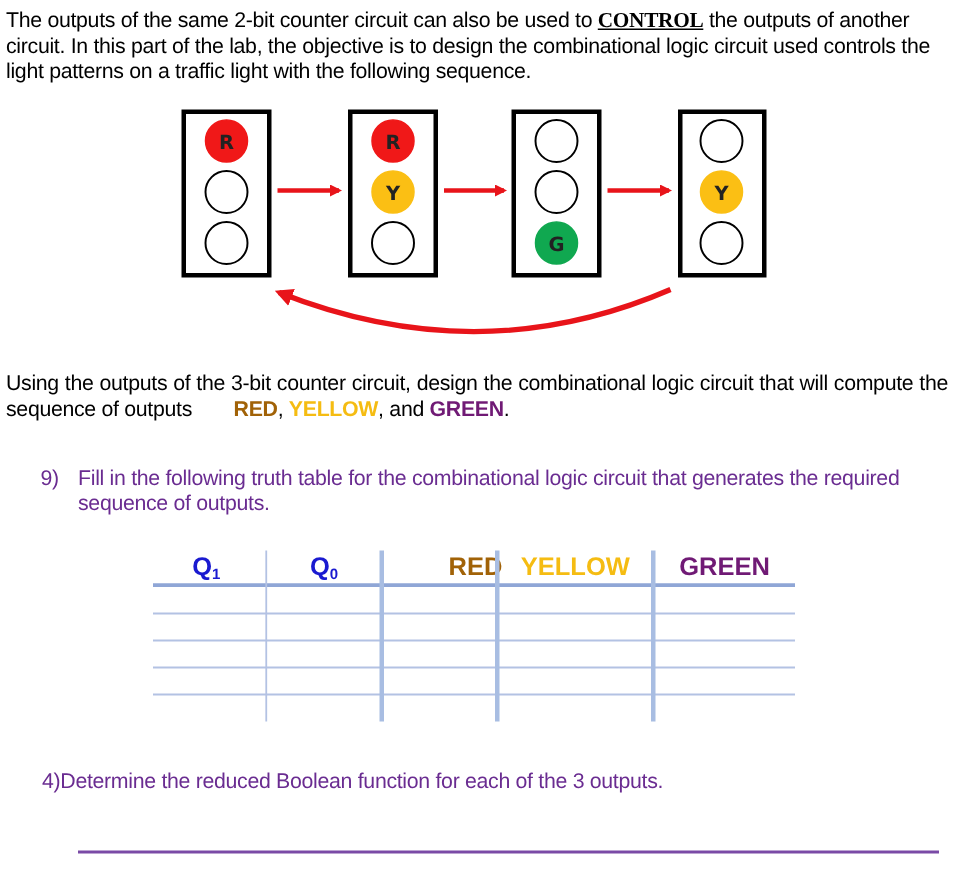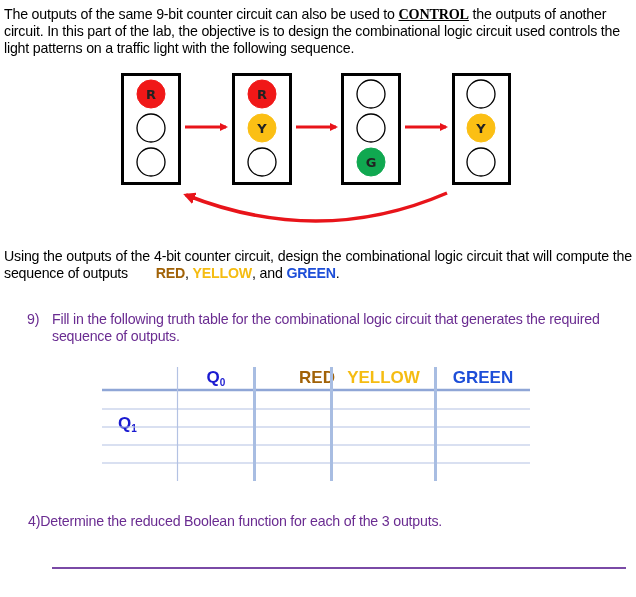--- a/index.html
+++ b/index.html
@@ -4,38 +4,38 @@
   <style>
     html, body { margin: 0; padding: 0; background: #ffffff; }
     body { width: 636px; height: 597px; position: relative; overflow: hidden;
            font-family: "Liberation Sans", sans-serif; color: #000; }
     .para { position: absolute; left: 4px; width: 628px; font-size: 14.2px; line-height: 17px; letter-spacing: -0.2px; }
     .intro { top: 6px; }
     .intro .ctrl { font-weight: bold; text-decoration: underline; font-family: Liberation Serif, serif; }
     .using { top: 248px; text-align: justify; text-align-last: left; }
     .c-red { color: #a16207; font-weight: bold; margin-left: 24px; }
     .c-yellow { color: #f5bc12; font-weight: bold; }
-    .c-green { color: #1d4ed8; font-weight: bold; }
+    .c-green { color: #701a75; font-weight: bold; }
     .q { position: absolute; color: #6a2c91; font-size: 14.2px; line-height: 17px; letter-spacing: -0.2px; }
     .q9num { left: 27px; top: 311px; }
     .q9text { left: 52px; top: 311px; width: 580px; }
     .q10 { left: 28px; top: 513px; }
     .answer-line { position: absolute; left: 52px; top: 567px; width: 574px; height: 2px; background: #7a4aa6; }
 
     .diagram { position: absolute; left: 0; top: 0; width: 636px; height: 240px; }
 
     .tt { position: absolute; left: 0; top: 0; width: 636px; height: 597px; pointer-events: none; }
     .th { position: absolute; top: 368px; font-weight: bold; font-size: 17px; line-height: 20px; text-align: center; pointer-events: auto; }
     .th sub { font-size: 10px; vertical-align: -3px; }
     .th-q { color: #1a1ad0; }
   </style>
 </head>
 <body>
 
-<div class="para intro"><span>The outputs of the same 9-bit counter circuit can also be used to </span><span class="ctrl">CONTROL</span><span> the outputs of another circuit. In this part of the lab, the objective is to design the combinational logic circuit used controls the light patterns on a traffic light with the following sequence.</span></div>
+<div class="para intro"><span>The outputs of the same 2-bit counter circuit can also be used to </span><span class="ctrl">CONTROL</span><span> the outputs of another circuit. In this part of the lab, the objective is to design the combinational logic circuit used controls the light patterns on a traffic light with the following sequence.</span></div>
 
 <svg class="diagram" viewBox="0 0 636 240" width="636" height="240">
   <defs>
     <marker id="ah" markerWidth="8" markerHeight="8" refX="6" refY="4" orient="auto" markerUnits="userSpaceOnUse">
       <path d="M0,0 L8,4 L0,8 Z" fill="#e8141a"></path>
     </marker>
     <marker id="ah2" markerWidth="12" markerHeight="12" refX="9" refY="6" orient="auto" markerUnits="userSpaceOnUse">
       <path d="M0,0 L12,6 L0,12 Z" fill="#e8141a"></path>
     </marker>
   </defs>
@@ -75,27 +75,27 @@
     <rect x="453.5" y="74.5" width="56" height="109" fill="#fff" stroke="#000" stroke-width="3"></rect>
     <circle cx="481" cy="94" r="14" fill="#fff" stroke="#000" stroke-width="1.3"></circle>
     <circle cx="481" cy="128" r="14" fill="#fbbf14" stroke="#fbbf14" stroke-width="1"></circle>
     <text x="481" y="133" font-size="13" font-weight="bold" text-anchor="middle" fill="#222" font-family="DejaVu Sans, sans-serif">Y</text>
     <circle cx="481" cy="162" r="14" fill="#fff" stroke="#000" stroke-width="1.3"></circle>
   </g>
 
   <path d="M447,193 Q320,248 186,195" fill="none" stroke="#e8141a" stroke-width="3.5" marker-end="url(#ah2)"></path>
 </svg>
 
-<div class="para using"><span>Using the outputs of the 4-bit counter circuit, design the combinational logic circuit that will compute the sequence of outputs </span><span class="c-red">RED</span><span>, </span><span class="c-yellow">YELLOW</span><span>, and </span><span class="c-green">GREEN</span><span>.</span></div>
+<div class="para using"><span>Using the outputs of the 3-bit counter circuit, design the combinational logic circuit that will compute the sequence of outputs </span><span class="c-red">RED</span><span>, </span><span class="c-yellow">YELLOW</span><span>, and </span><span class="c-green">GREEN</span><span>.</span></div>
 
 <div class="q q9num">9)</div>
 <div class="q q9text">Fill in the following truth table for the combinational logic circuit that generates the required sequence of outputs.</div>
 
 <div>
-  <div class="th th-q" style="left:90px;width:75px;margin-top:46px;"><span>Q</span><sub>1</sub></div>
+  <div class="th th-q" style="left:100px;width:75px;"><span>Q</span><sub>1</sub></div>
   <div class="th th-q" style="left:178px;width:76px;"><span>Q</span><sub>0</sub></div>
   <div class="th c-red" style="left:255px;width:76px;">RED</div>
   <div class="th c-yellow" style="left:332px;width:103px;">YELLOW</div>
   <div class="th c-green" style="left:436px;width:94px;">GREEN</div>
 
   <svg class="tt" viewBox="0 0 636 597" width="636" height="597">
 
     <line x1="102" y1="390" x2="530" y2="390" stroke="#8fa6d6" stroke-width="2.5"></line>
 
     <line x1="102" y1="409" x2="530" y2="409" stroke="#b3c2e3" stroke-width="1.2"></line>

